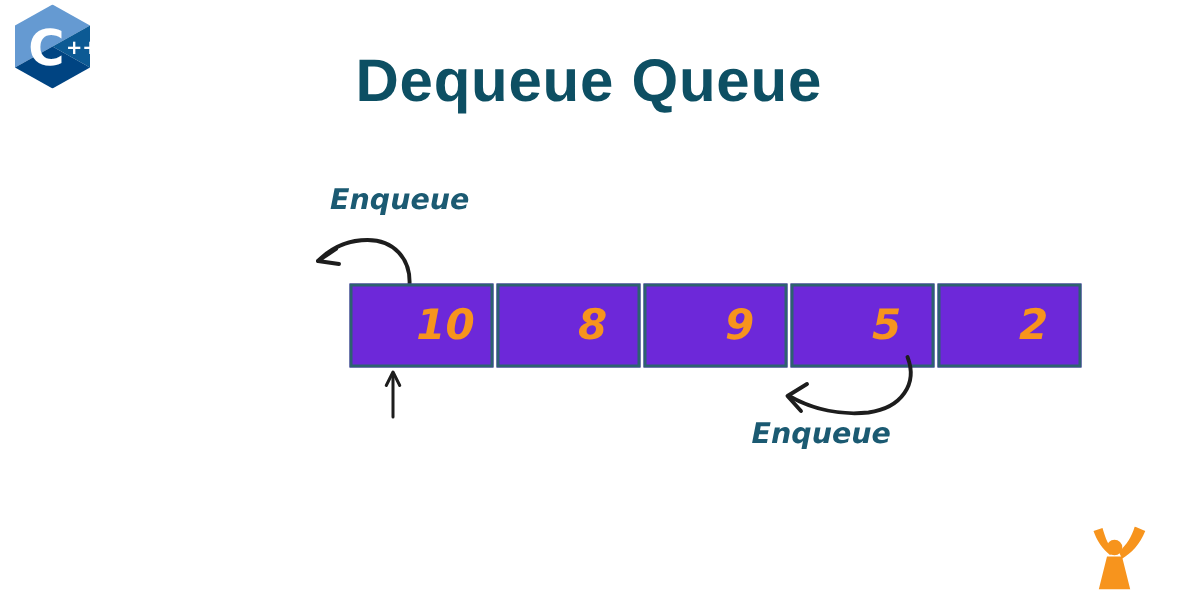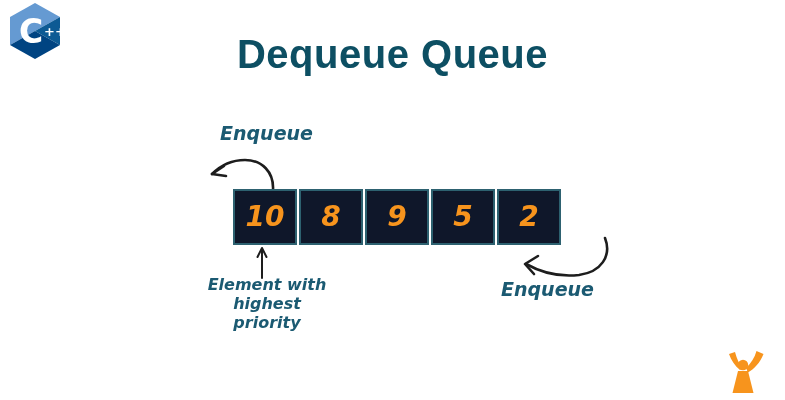--- a/index.html
+++ b/index.html
@@ -52,24 +52,25 @@
   
   .queue {
     position: absolute;
     left: 233px; top: 189px;
     display: flex;
     gap: 2px;
   }
   .queue-cell {
     width: 60px; height: 52px;
     border: 2px solid #2d6170;
-    background: #0f172a;
+    background: #6d28d9;
     display: flex;
     align-items: center;
     justify-content: center;
+    padding-left: 32px;
   }
   .queue-cell span {
     font-family: "DejaVu Sans", sans-serif;
     font-style: italic;
     font-weight: bold;
     font-size: 28px;
     color: #f7941d;
     transform: translateY(-1px);
   }
 
@@ -130,24 +131,20 @@
     <div class="queue-cell">
       <span>2</span>
     </div>
   </div>
 
   <svg class="arrow-svg up-arrow" width="16" height="34" viewBox="0 0 16 34">
     <path class="arrow-stroke" style="stroke-width:2" d="M 8 32 L 8 4"></path>
     <path class="arrow-stroke" style="stroke-width:2" d="M 3.5 11 L 8 2 L 12.5 11"></path>
   </svg>
 
-  <div class="hand priority-note">
-    <span>Element with</span><br>
-    <span>highest priority</span>
-  </div>
 
   <svg class="arrow-svg enqueue-arrow" width="100" height="50" viewBox="0 0 100 50">
     <path class="arrow-stroke" d="M 92 6 C 99 24 88 40 66 43 C 48 45 29 41 13 32"></path>
     <path class="arrow-stroke" d="M 25 24 L 12 32 L 21 42"></path>
   </svg>
   <div class="hand enqueue-label">Enqueue</div>
 
   <svg class="brand-logo" viewBox="0 0 54 42">
     <circle cx="27" cy="14" r="5.2" fill="#f7941d"></circle>
     <path d="M 22 20 L 32 20 L 37.5 42 L 16.5 42 Z" fill="#f7941d"></path>

